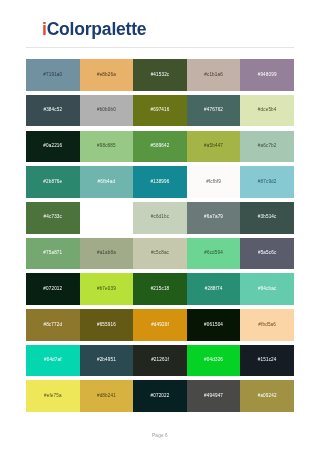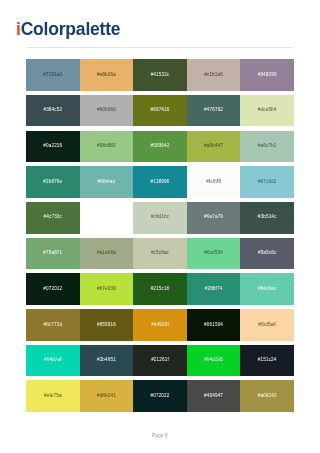--- a/index.html
+++ b/index.html
@@ -14,21 +14,21 @@
     overflow: hidden;
   }
   .page {
     position: relative;
     width: 320px;
     height: 453px;
     background: #ffffff;
     box-sizing: border-box;
   }
   .header {
-    padding: 20px 26px 0 16px;
+    padding: 20px 26px 0 42px;
   }
   .logo {
     font-size: 17.5px;
     font-weight: bold;
     letter-spacing: -0.2px;
     line-height: 1.1;
     white-space: nowrap;
   }
   .logo-i {
     color: #e8492b;

